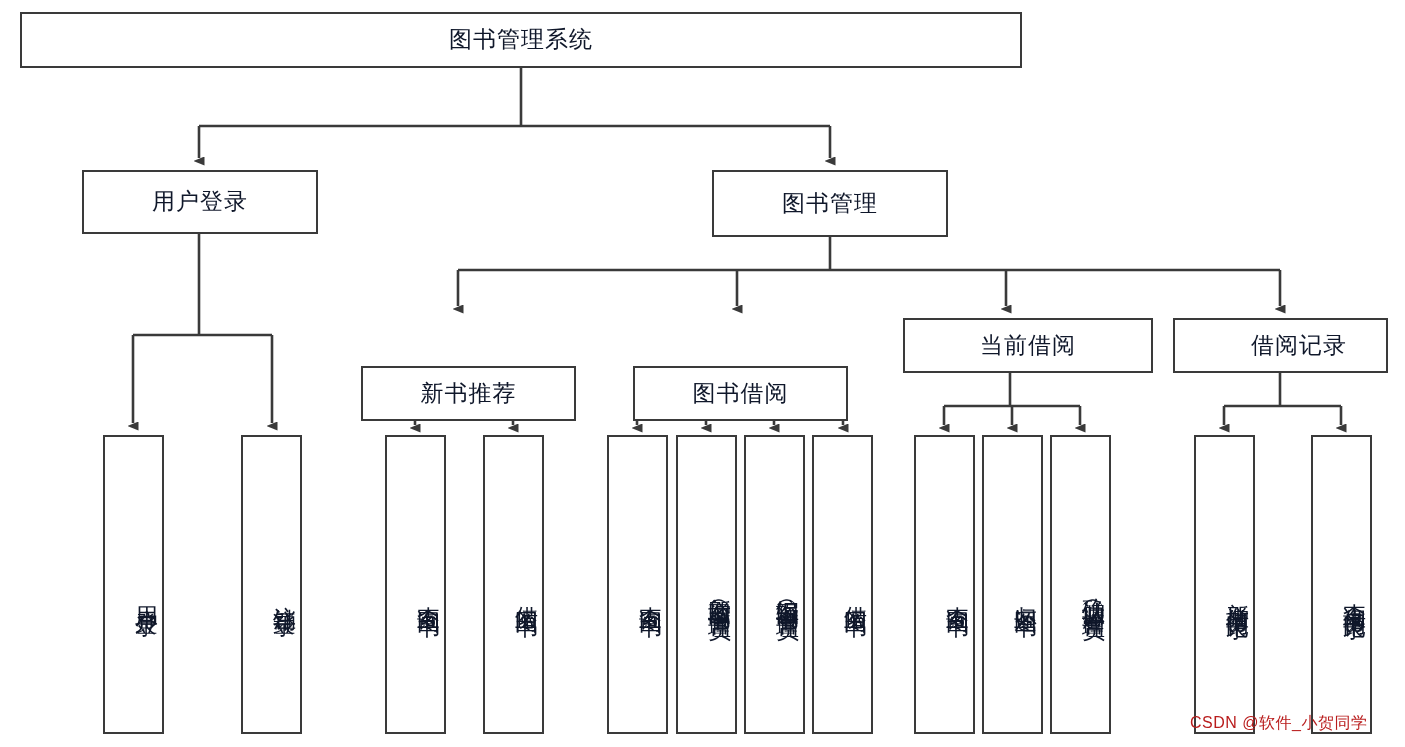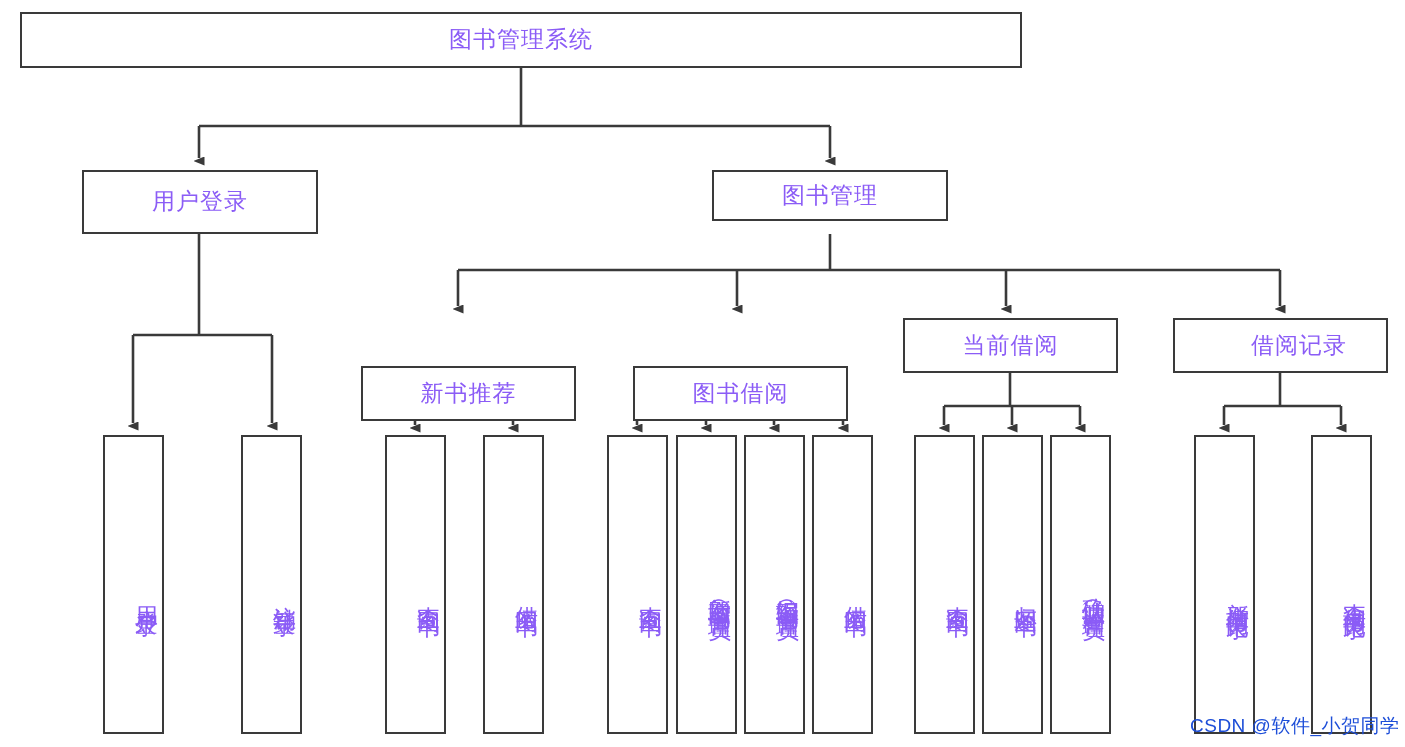--- a/index.html
+++ b/index.html
@@ -26,21 +26,21 @@
     pointer-events: none;
   }
   .node {
     position: absolute;
     box-sizing: border-box;
     border: 2.5px solid #3a3a3a;
     background: #ffffff;
     display: flex;
     align-items: center;
     justify-content: center;
-    color: #8b5cf6;
+    color: #0f172a;
   }
   .node.horiz {
     font-size: 23px;
     letter-spacing: 1px;
     line-height: 1.2;
   }
   .node.vert {
     writing-mode: vertical-rl;
     text-orientation: upright;
     font-size: 23px;
@@ -50,22 +50,22 @@
     align-items: flex-start;
     justify-content: center;
   }
   .node.vert .vlabel {
     writing-mode: vertical-rl;
     text-orientation: upright;
     white-space: nowrap;
   }
   .watermark {
     position: absolute;
-    font-size: 19px;
-    color: #1d4ed8;
+    font-size: 16px;
+    color: #b91c1c;
     letter-spacing: 0.5px;
     white-space: nowrap;
     user-select: none;
   }
 </style>
 </head>
 <body>
 
 <div id="canvas">
 
@@ -122,31 +122,31 @@
     </g>
   </svg>
 
   <div class="node horiz" style="left:20px; top:12px; width:1002px; height:56px;">
     <span>图书管理系统</span>
   </div>
 
   <div class="node horiz" style="left:82px; top:170px; width:236px; height:64px;">
     <span>用户登录</span>
   </div>
-  <div class="node horiz" style="left:712px; top:170px; width:236px; height:51px;">
+  <div class="node horiz" style="left:712px; top:170px; width:236px; height:67px;">
     <span>图书管理</span>
   </div>
 
   <div class="node horiz" style="left:361px; top:318px; width:215px; height:55px;margin-top:48px;">
     <span>新书推荐</span>
   </div>
   <div class="node horiz" style="left:633px; top:318px; width:215px; height:55px;margin-top:48px;">
     <span>图书借阅</span>
   </div>
-  <div class="node horiz" style="left:903px; top:318px; width:215px; height:55px;text-align:center;">
+  <div class="node horiz" style="left:903px; top:318px; width:250px; height:55px;text-align:center;">
     <span>当前借阅</span>
   </div>
   <div class="node horiz" style="left:1173px; top:318px; width:215px; height:55px;padding-left:37px;">
     <span>借阅记录</span>
   </div>
 
   <div class="node vert" style="left:103px; top:435px; width:61px; height:299px;">
     <span class="vlabel">用户登录</span>
   </div>
   <div class="node vert" style="left:241px; top:435px; width:61px; height:299px;">

